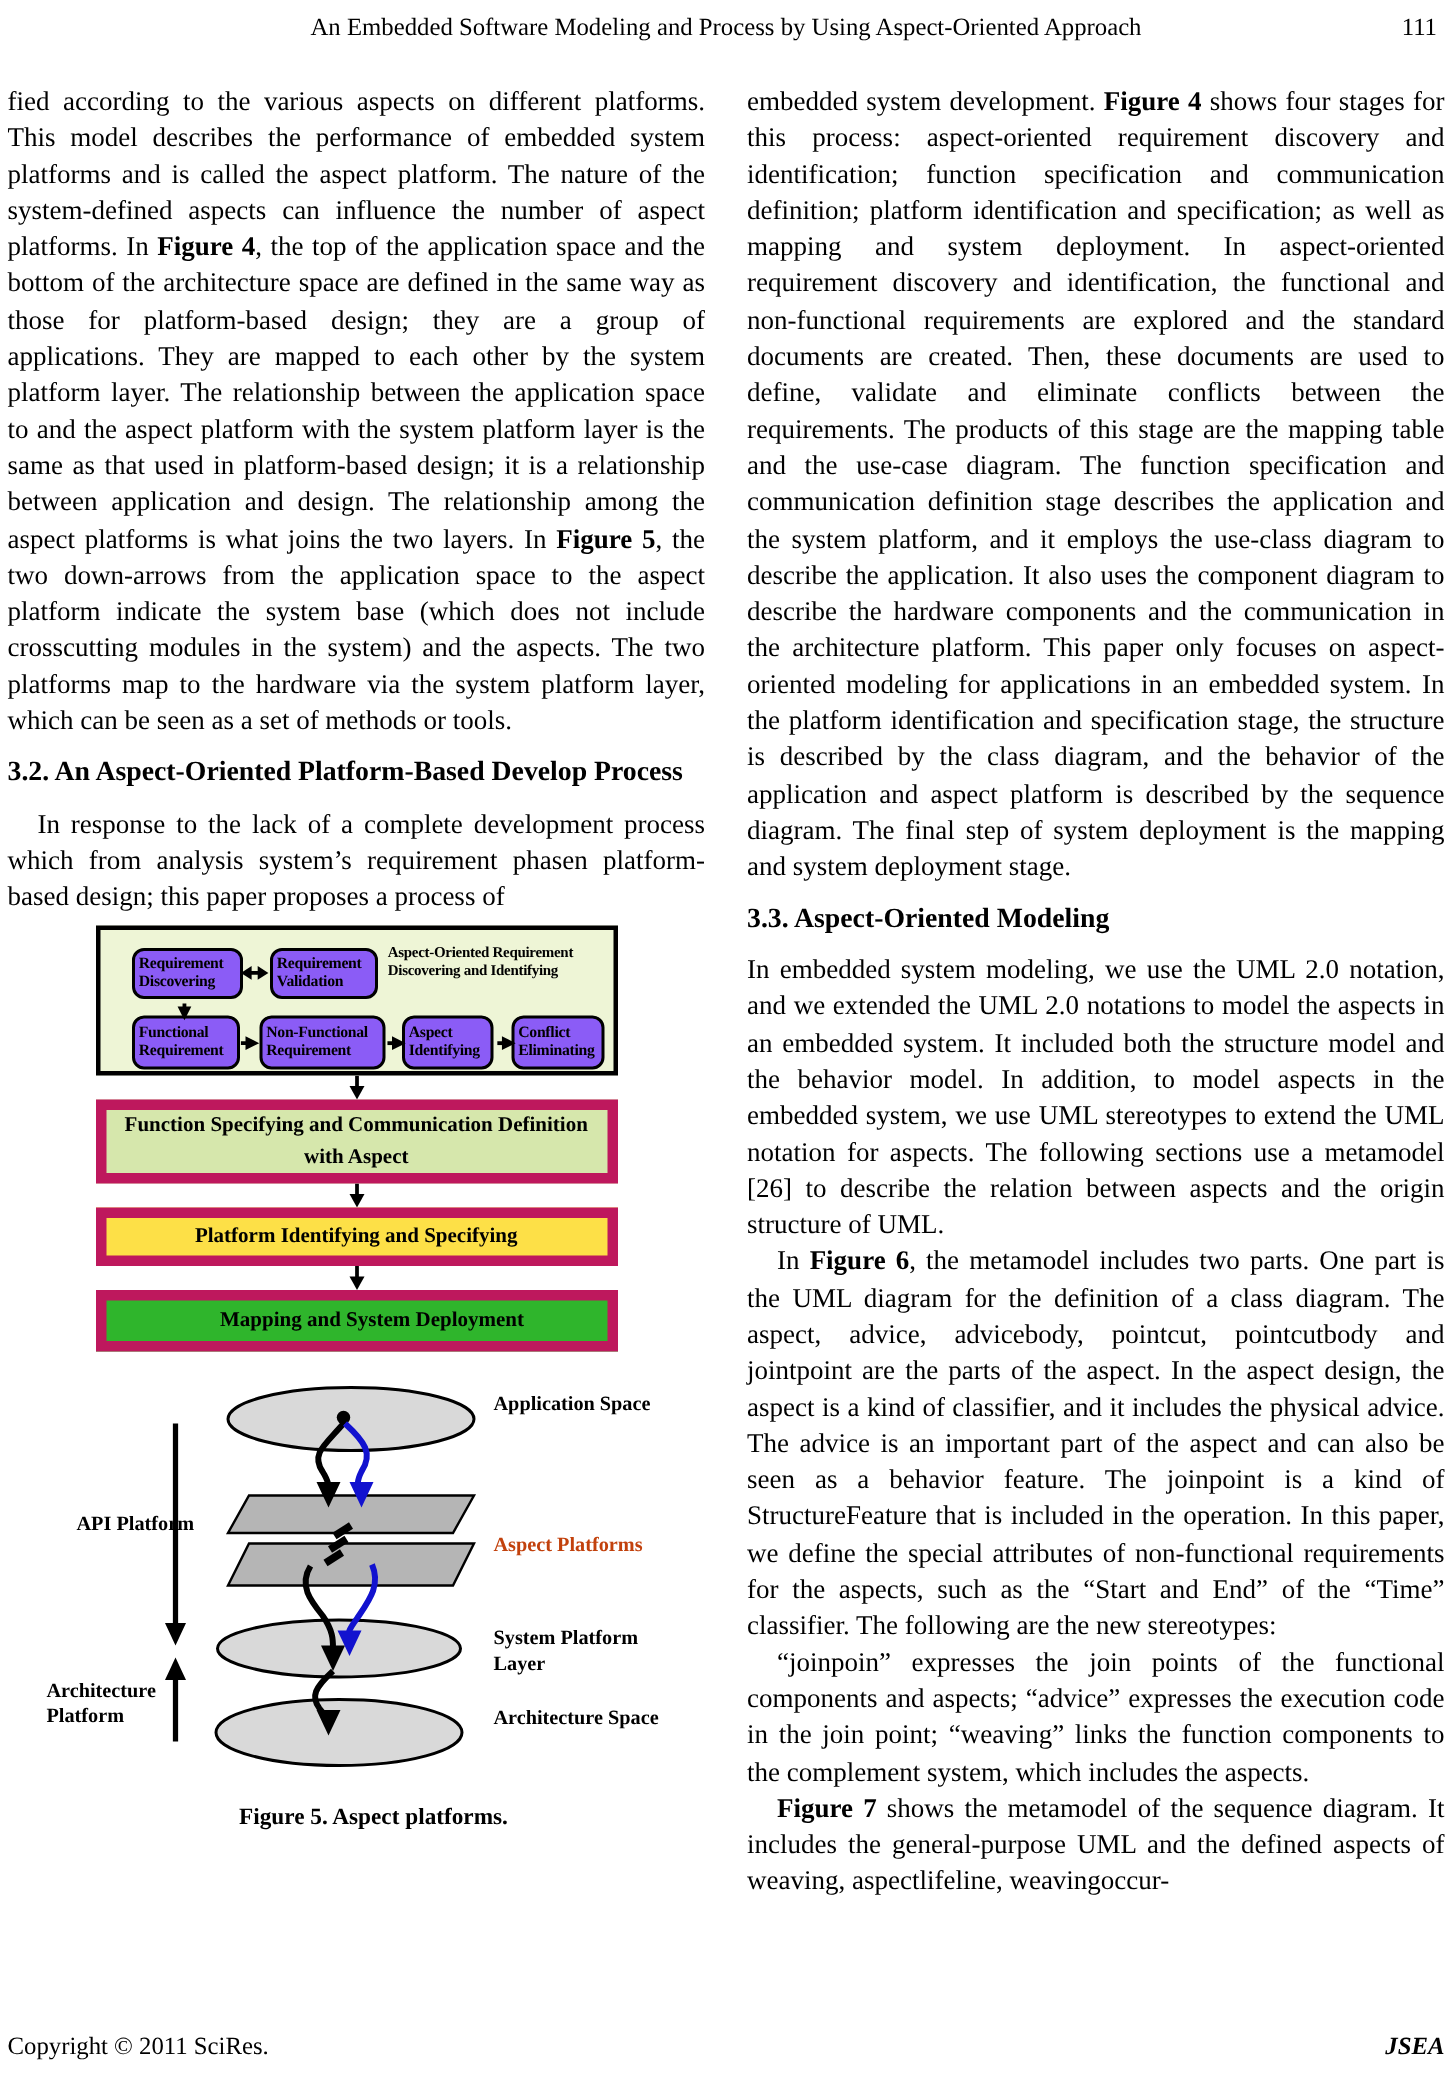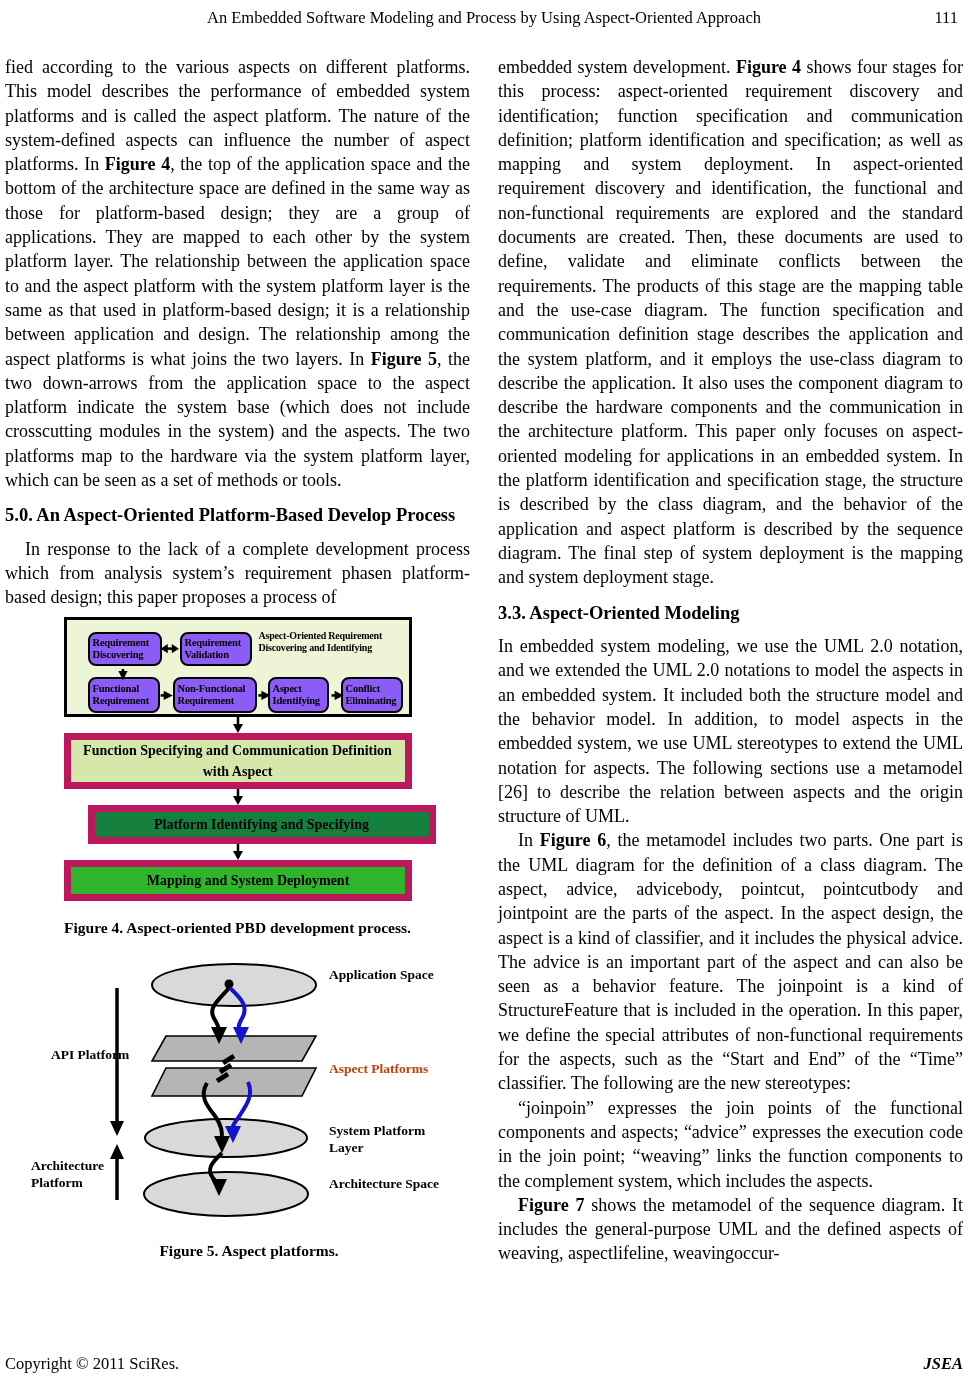--- a/index.html
+++ b/index.html
@@ -63,21 +63,21 @@
   <div class="header">
     <div class="header-title">An Embedded Software Modeling and Process by Using Aspect-Oriented Approach</div>
     <div class="header-page">111</div>
   </div>
 
   <div class="cols">
 
     <div class="col">
       <p>fied according to the various aspects on different platforms. This model describes the performance of embedded system platforms and is called the aspect platform. The nature of the system-defined aspects can influence the number of aspect platforms. In <b>Figure 4</b>, the top of the application space and the bottom of the architecture space are defined in the same way as those for platform-based design; they are a group of applications. They are mapped to each other by the system platform layer. The relationship between the application space to and the aspect platform with the system platform layer is the same as that used in platform-based design; it is a relationship between application and design. The relationship among the aspect platforms is what joins the two layers. In <b>Figure 5</b>, the two down-arrows from the application space to the aspect platform indicate the system base (which does not include crosscutting modules in the system) and the aspects. The two platforms map to the hardware via the system platform layer, which can be seen as a set of methods or tools.</p>
 
-      <h2>5.0. An Aspect-Oriented Platform-Based Develop Process</h2>
+      <h2>3.2. An Aspect-Oriented Platform-Based Develop Process</h2>
 
       <p class="indent">In response to the lack of a complete development process which from analysis system’s requirement phasen platform-based design; this paper proposes a process of</p>
 
       <div class="fig4">
         <div class="f4stack">
 
           <div class="f4s1" style="background-color: rgb(238, 245, 214);">
             <div class="f4box" style="left:21px; top:12px; width:74px; height:34px;">Requirement Discovering</div>
             <div class="f4box" style="left:113px; top:12px; width:72px; height:34px;">Requirement Validation</div>
             <div class="f4s1label">Aspect-Oriented Requirement Discovering and Identifying</div>
@@ -106,30 +106,29 @@
             <polygon points="8,16 3,7 13,7"></polygon>
           </svg>
 
           <div class="f4stage s2" style="background-color: rgb(214, 231, 172);">Function Specifying and Communication Definition with Aspect</div>
 
           <svg class="f4conn" width="16" height="16" viewBox="0 0 16 16">
             <line x1="8" y1="0" x2="8" y2="9" stroke="#000" stroke-width="2.5"></line>
             <polygon points="8,16 3,7 13,7"></polygon>
           </svg>
 
-          <div class="f4stage s3" style="background-color: #15803d; margin-left: 24px;">Platform Identifying and Specifying</div>
+          <div class="f4stage s3" style="background-color: #fde047;">Platform Identifying and Specifying</div>
 
           <svg class="f4conn" width="16" height="16" viewBox="0 0 16 16">
             <line x1="8" y1="0" x2="8" y2="9" stroke="#000" stroke-width="2.5"></line>
             <polygon points="8,16 3,7 13,7"></polygon>
           </svg>
 
           <div class="f4stage s4" style="background-color: rgb(47, 181, 44);">Mapping and System Deployment</div>
         </div>
-        <div class="figcap">Figure 4. Aspect-oriented PBD development process.</div>
       </div>
 
       <div class="fig5">
         <div class="f5canvas">
           <svg width="440" height="268" viewBox="0 0 440 268">
 
             <ellipse cx="205" cy="29" rx="82" ry="21" fill="#d9d9d9" stroke="#000" stroke-width="2"></ellipse>
             <ellipse cx="197" cy="182" rx="81" ry="19" fill="#d9d9d9" stroke="#000" stroke-width="2"></ellipse>
             <ellipse cx="197" cy="238" rx="82" ry="22" fill="#d9d9d9" stroke="#000" stroke-width="2"></ellipse>
 

